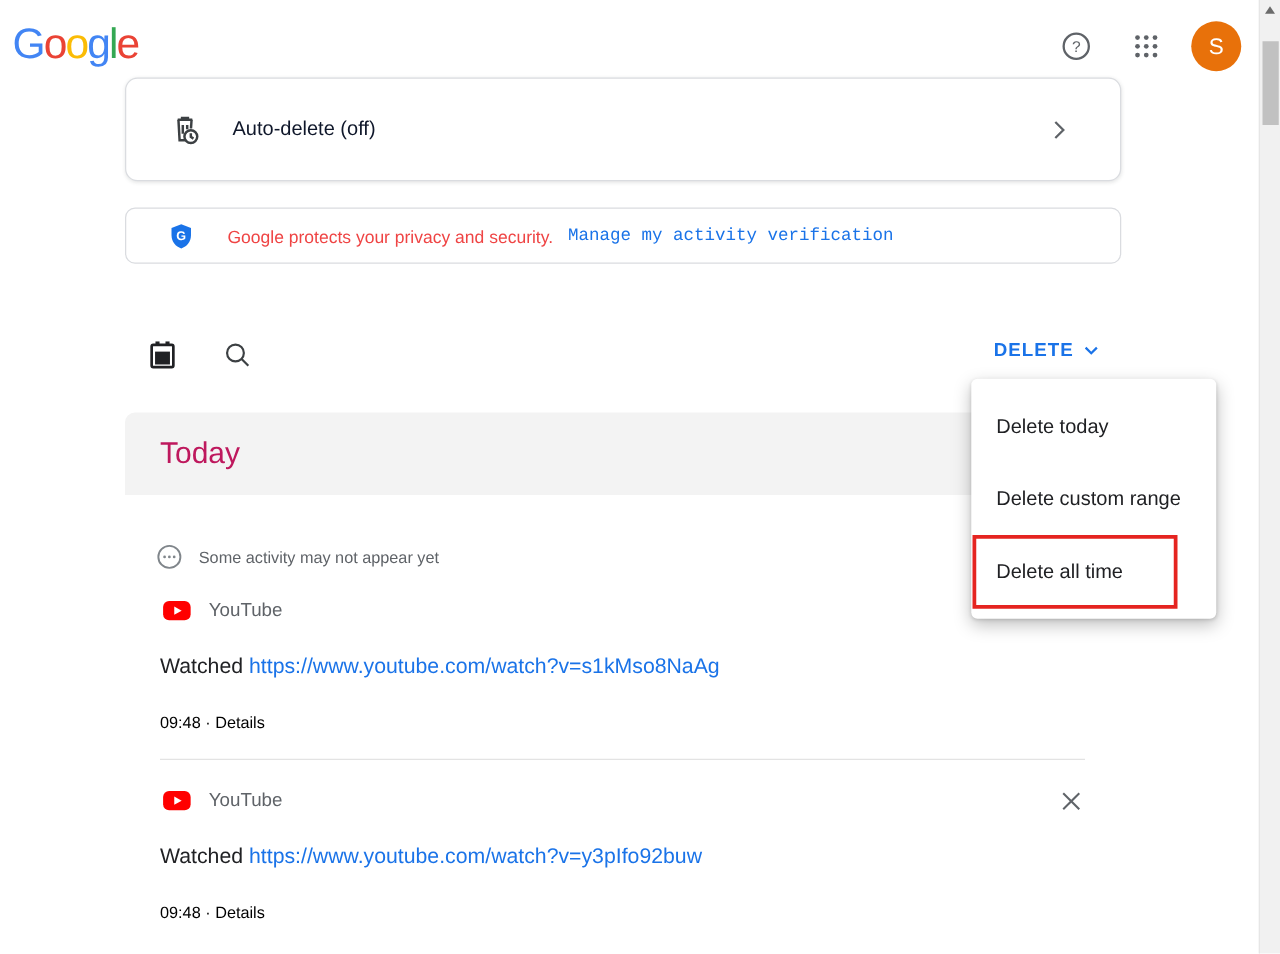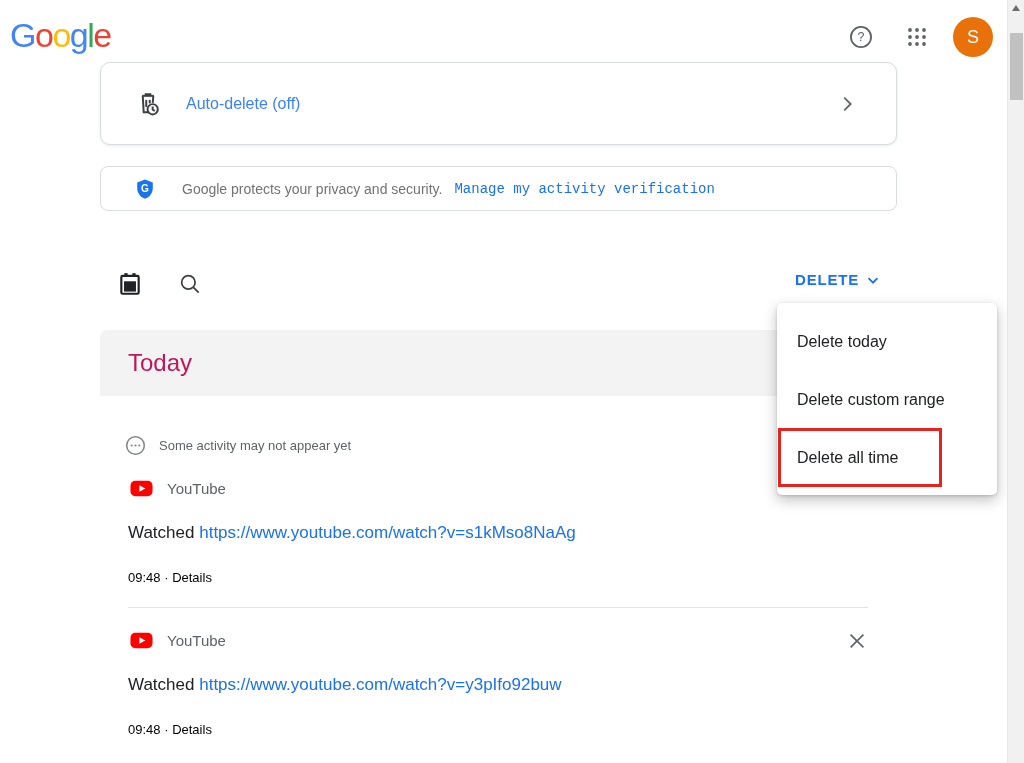--- a/index.html
+++ b/index.html
@@ -17,31 +17,31 @@
   .l-yellow { color:#FBBC05; }
   .l-green  { color:#34A853; }
   .header-icons { position:absolute; right:31px; top:17px; display:flex; align-items:center; gap:16px; }
   .icon-btn { width:40px; height:40px; display:flex; align-items:center; justify-content:center; border-radius:50%; cursor:pointer; }
   .avatar { width:40px; height:40px; border-radius:50%; background:#e8710a; color:#fff;
             display:flex; align-items:center; justify-content:center; font-size:18px; cursor:pointer; }
   
   .card { position:absolute; left:100px; width:797px; background:#fff;
           border:1px solid #dadce0; border-radius:10px; display:flex; align-items:center; }
   .card-autodelete { top:62px; height:83px; padding:0 38px 0 33px; box-shadow:0 1px 3px rgba(60,64,67,.12); cursor:pointer; }
-  .card-autodelete .label { margin-left:24px; font-size:16px; color:#3b82f6; }
+  .card-autodelete .label { margin-left:24px; font-size:16px; color:#0f172a; }
   .card-autodelete .chev { margin-left:auto; display:flex; }
   .card-privacy { top:166px; height:45px; border-radius:8px; padding:0 20px 0 33px; }
-  .card-privacy .ptext { margin-left:26px; font-size:14px; color:#737373; }
+  .card-privacy .ptext { margin-left:26px; font-size:14px; color:#ef4444; }
   .card-privacy .plink { margin-left:12px; font-size:14px; color:#1a73e8; cursor:pointer; text-decoration:none;font-family:Liberation Mono, monospace; }
   
   .toolbar { position:absolute; left:100px; top:258px; width:797px; height:48px; }
   .tool-icon { position:absolute; top:10px; width:32px; height:32px; display:flex; align-items:center; justify-content:center; cursor:pointer; }
   .cal-icon { left:14px; }
   .search-icon { left:74px; }
-  .delete-btn { position:absolute; left:695px; top:13px; display:flex; gap:5px;
+  .delete-btn { position:absolute; left:695px; top:13px; display:flex; align-items:center; gap:5px;
                 color:#1a73e8; font-size:15px; font-weight:bold; letter-spacing:.8px; cursor:pointer; }
   
   .activity { position:absolute; left:100px; top:330px; width:797px; height:433px; }
   .today-bar { position:absolute; left:0; top:0; width:100%; height:66px; background:#f3f3f3;
                border-radius:8px 8px 0 0; display:flex; align-items:center; padding-left:28px; }
   .today-bar .t { font-size:24px; color:#be185d; }
   .notice-row { position:absolute; left:24px; top:104px; display:flex; align-items:center; gap:12px;
                 font-size:13px; color:#5f6368; }
   .yt-row { position:absolute; display:flex; align-items:center; gap:14px; font-size:15px; color:#5f6368; }
   .yt-row-1 { left:30px; top:147px; }
@@ -51,21 +51,21 @@
   .watched-2 { top:345px; }
   .watched a { color:#1a73e8; text-decoration:none; cursor:pointer; }
   .meta { position:absolute; left:28px; font-size:13px; color:#000000; }
   .meta-1 { top:240px; }
   .meta-2 { top:392px; }
   .meta .details { cursor:pointer; }
   .divider { position:absolute; left:28px; top:277px; width:740px; height:1px; background:#e3e3e3; }
   .close-x { position:absolute; left:744px; top:298px; width:26px; height:26px;
              display:flex; align-items:center; justify-content:center; cursor:pointer; }
   
-  .menu { position:absolute; left:777px; top:303px; width:220px; padding:10px 0 8px 0;
+  .menu { position:absolute; left:777px; top:303px; width:196px; padding:10px 0 8px 0;
           background:#fff; border-radius:5px;
           box-shadow:0 5px 14px rgba(0,0,0,.25), 0 1px 3px rgba(0,0,0,.15); }
   .menu-item { height:58px; display:flex; align-items:center; padding-left:20px;
                font-size:16px; color:#202124; cursor:pointer; }
   .red-box { position:absolute; left:778px; top:428px; width:164px; height:59px;
              border:3px solid #e52420; pointer-events:none; }
   
   .scroll-track { position:absolute; right:0; top:0; width:17px; height:763px;
                   background:#f1f1f1; border-left:1px solid #e6e6e6; cursor:pointer; }
   .scroll-arrow-up { position:absolute; top:5px; left:4px; width:0; height:0;

